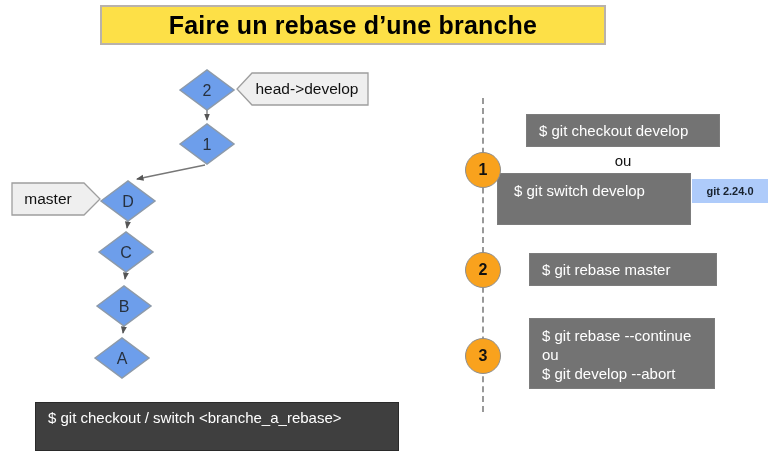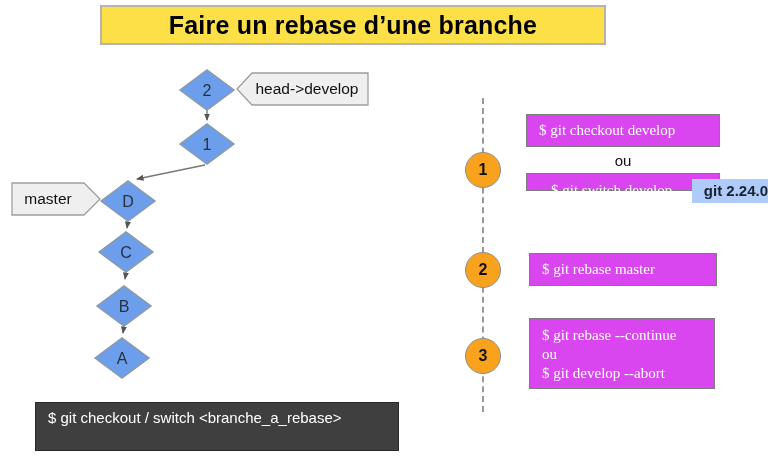--- a/index.html
+++ b/index.html
@@ -32,31 +32,31 @@
     position:absolute; width:36px; height:36px; box-sizing:border-box;
     border-radius:50%; background:#F9A21D; border:1px solid #8e8e8e;
     text-align:center; line-height:34px; font-size:16px; font-weight:bold; color:#111;
     z-index:2;
   }
   .circle-1 { left:465px; top:152px; }
   .circle-2 { left:465px; top:252px; }
   .circle-3 { left:465px; top:338px; }
 
   .cmd-box {
-    position:absolute; box-sizing:border-box; background:#d946ef;
-    border:1px solid #7c7c7c; color:#fff; font-size:15px; z-index:1;font-family:Liberation Serif, serif;
+    position:absolute; box-sizing:border-box; background:#737373;
+    border:1px solid #7c7c7c; color:#fff; font-size:15px; z-index:1;
   }
   .box-checkout { left:526px; top:114px; width:194px; height:33px; line-height:31px; padding-left:12px; }
   .sep-ou      { position:absolute; left:526px; top:148px; width:194px; height:25px; line-height:25px;
                  text-align:center; font-size:15px; color:#111; }
-  .box-switch  { left:526px; top:173px; width:194px; height:18px; line-height:33px; padding-left:24px; }
+  .box-switch  { left:497px; top:173px; width:194px; height:52px; line-height:33px; padding-left:16px; }
   .badge {
     position:absolute; left:692px; top:179px; width:76px; height:24px; box-sizing:border-box;
-    background:#AECBFA; color:#18222e; font-size:15px; font-weight:bold;
-    text-align:right; line-height:24px; z-index:3;
+    background:#AECBFA; color:#18222e; font-size:11px; font-weight:bold;
+    text-align:center; line-height:24px; z-index:3;
   }
   .box-rebase { left:529px; top:253px; width:188px; height:33px; line-height:31px; padding-left:12px; }
   .box-multi  { left:529px; top:318px; width:186px; height:71px; padding:7px 0 0 12px; line-height:19px; }
 
   .footer-box {
     position:absolute; left:35px; top:402px; width:364px; height:49px; box-sizing:border-box;
     background:#3F3F3F; border:1px solid #2a2a2a; color:#fff;
     font-size:15px; padding:5px 0 0 12px; line-height:19px; z-index:1;
   }
 </style>

